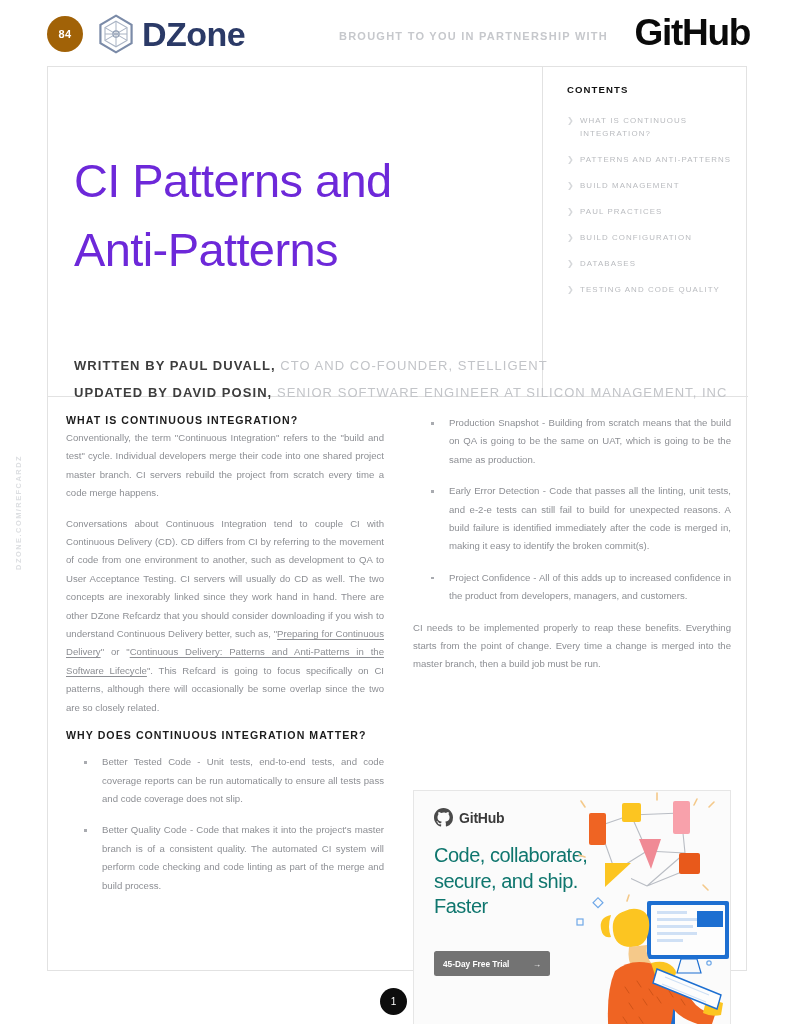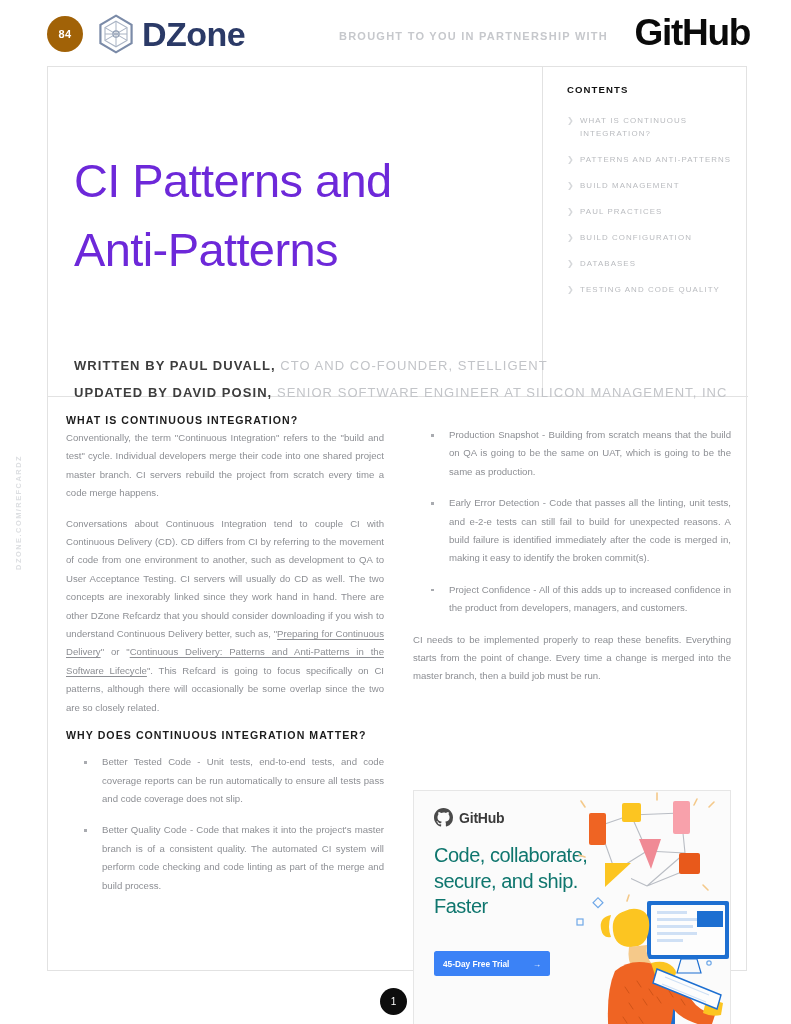--- a/index.html
+++ b/index.html
@@ -120,21 +120,21 @@
   }
   .ad-gh { position: absolute; left: 20px; top: 17px; display: flex; align-items: center; }
   .ad-gh-word { font-size: 14px; font-weight: bold; color: #3a3a3a; margin-left: 6px; letter-spacing: -0.2px; }
   .ad-head {
     position: absolute; left: 20px; top: 52px; width: 180px;
     font-size: 20px; font-weight: normal; color: #0f766e;
     line-height: 1.28; letter-spacing: -0.5px;
   }
   .ad-cta {
     position: absolute; left: 20px; top: 160px;
-    width: 116px; height: 25px; background: #3b82f6;
+    width: 116px; height: 25px; background: #737373;
     border-radius: 2.5px; color: #fff;
     display: flex; align-items: center; justify-content: space-between;
     padding: 0 9px; font-size: 8.3px; font-weight: bold;
   }
   .ad-art { position: absolute; left: 155px; top: 0; width: 163px; height: 240px; }
 
   
   .side-url {
     position: absolute; left: 14px; top: 455px;
     font-size: 7.4px; letter-spacing: 1.5px; color: #dcdee1;
@@ -234,21 +234,21 @@
 
         <h2 class="sec">WHY DOES CONTINUOUS INTEGRATION MATTER?</h2>
 
         <ul class="bullets">
           <li>Better Tested Code - Unit tests, end-to-end tests, and code coverage reports can be run automatically to ensure all tests pass and code coverage does not slip.</li>
           <li>Better Quality Code - Code that makes it into the project's master branch is of a consistent quality. The automated CI system will perform code checking and code linting as part of the merge and build process.</li>
         </ul>
       </div>
 
       <div class="col col-right">
-        <ul class="bullets" style="margin-top:12px">
+        <ul class="bullets" style="margin-top:0">
           <li>Production Snapshot - Building from scratch means that the build on QA is going to be the same on UAT, which is going to be the same as production.</li>
           <li>Early Error Detection - Code that passes all the linting, unit tests, and e-2-e tests can still fail to build for unexpected reasons. A build failure is identified immediately after the code is merged in, making it easy to identify the broken commit(s).</li>
           <li>Project Confidence - All of this adds up to increased confidence in the product from developers, managers, and customers.</li>
         </ul>
         <p class="body">CI needs to be implemented properly to reap these benefits. Everything starts from the point of change. Every time a change is merged into the master branch, then a build job must be run.</p>
       </div>
 
       <div class="ad">
         <div class="ad-gh">
           <svg width="19" height="19" viewBox="0 0 16 16">

